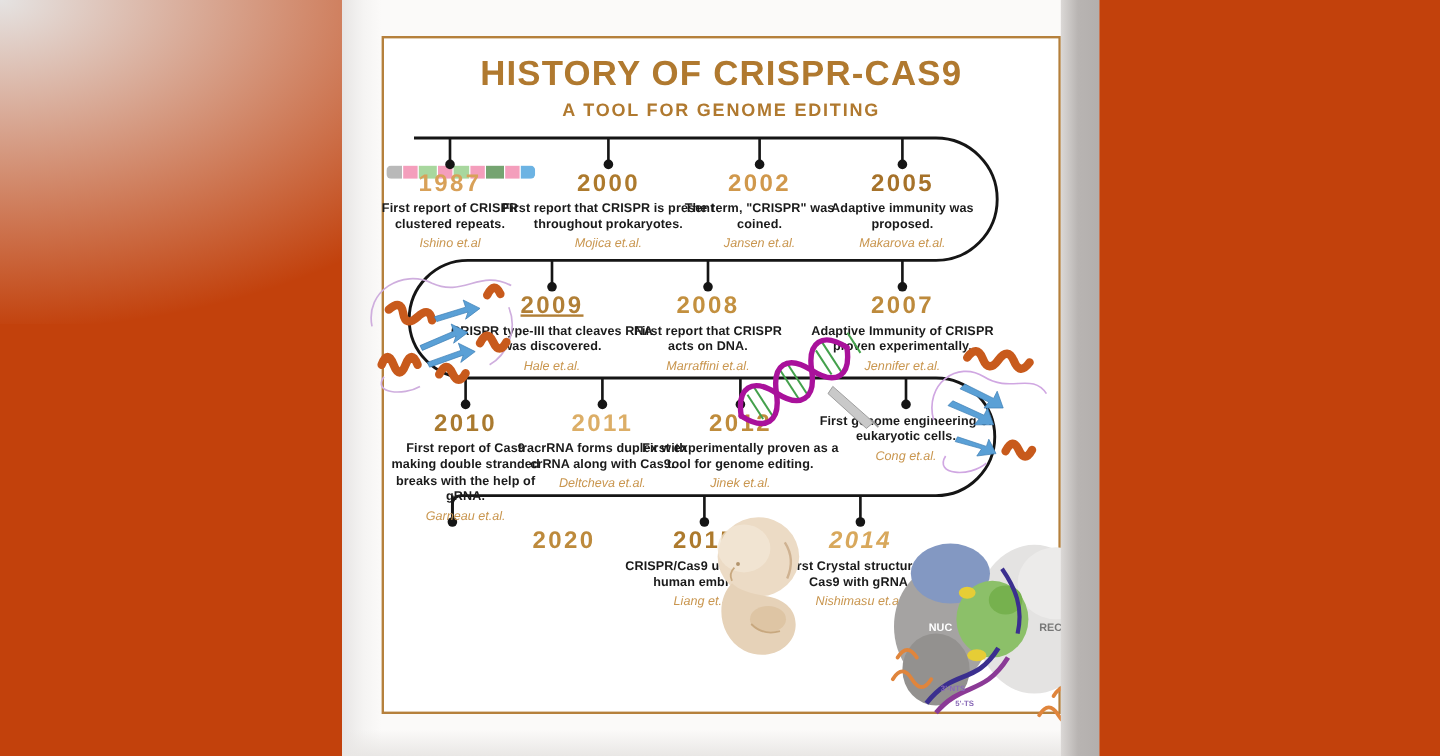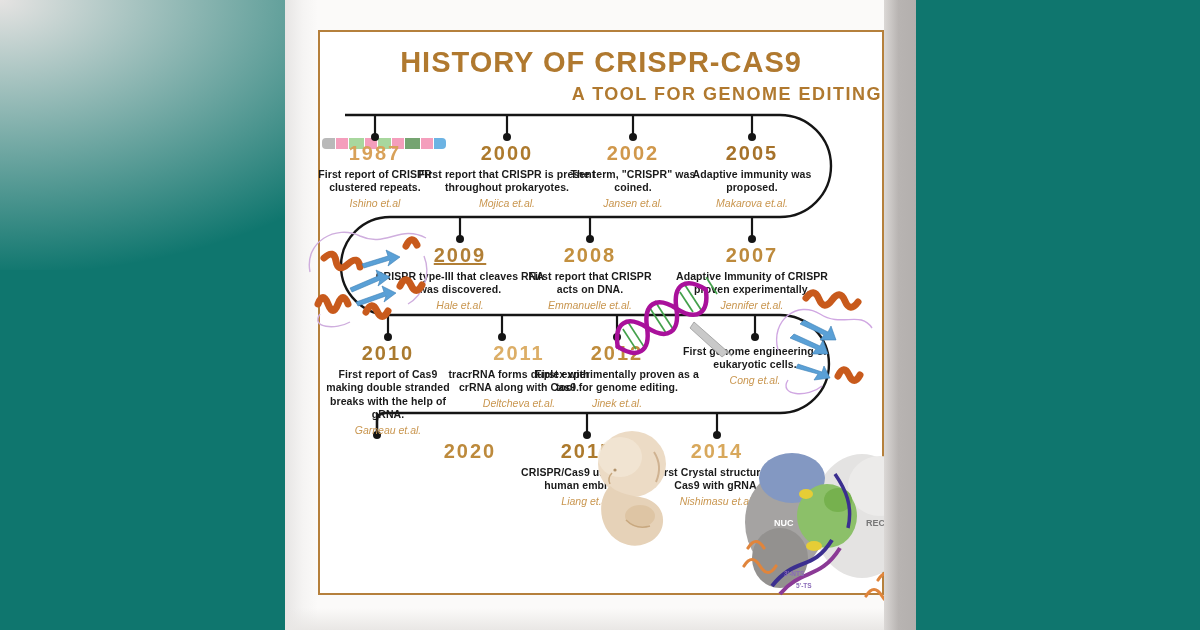--- a/index.html
+++ b/index.html
@@ -1,29 +1,29 @@
 <!DOCTYPE html>
 <html style="--accent: #b0792f; --frame: #b5803c; --ink: #1a1a1a; --author: #c9964f; --line: #151515;"><head>
 <meta charset="utf-8">
 <style>
   html,body{margin:0;padding:0;background:#ffffff;font-family:"Liberation Sans",sans-serif;}
-  .stage{position:relative;width:1200px;height:630px;overflow:hidden;background:#0f766e;}
+  .stage{position:relative;width:1200px;height:630px;overflow:hidden;background:#c2410c;}
   .wall-shade{position:absolute;left:0;top:0;width:460px;height:270px;
     background:radial-gradient(ellipse at top left,#e5e3e2 0%,rgba(255,255,255,0) 72%);pointer-events:none;}
   .poster{position:absolute;left:285px;top:0;width:631px;height:630px;background:#fbfaf9;}
   .poster::before{content:"";position:absolute;left:0;top:0;bottom:0;width:33px;
     background:linear-gradient(to right,#e7e5e4,#f5f4f3 55%,#fbfaf9);}
   .poster::after{content:"";position:absolute;right:0;top:0;bottom:0;width:32px;
     background:linear-gradient(to right,#dbd8d6 0%,#b8b4b2 45%,#b3afad 100%);}
   .poster .bottom-shade{position:absolute;left:0;right:32px;bottom:0;height:22px;
     background:linear-gradient(to bottom,rgba(255,255,255,0),#e9e7e5);}
   .frame{position:absolute;left:33px;top:30px;width:562px;height:561px;
     border:2px solid var(--frame,#b5803c);background:#ffffff;}
   .page-title{margin-top:14px;text-align:center;font-weight:bold;font-size:29px;letter-spacing:1px;color:var(--accent,#b0792f);}
-  .page-subtitle{margin-top:5px;text-align:right;font-weight:bold;font-size:18px;letter-spacing:1.5px;color:var(--accent,#b0792f);}
+  .page-subtitle{margin-top:5px;text-align:center;font-weight:bold;font-size:15px;letter-spacing:1.5px;color:var(--accent,#b0792f);}
   .timeline-svg{position:absolute;left:0;top:0;width:562px;height:561px;overflow:visible;}
   .timeline-svg path{fill:none;stroke:var(--line,#151515);stroke-width:2.4;}
   .timeline-svg line.drop{stroke:var(--line,#151515);stroke-width:2.2;}
   .timeline-svg circle.dot{fill:var(--line,#151515);}
   .event{position:absolute;text-align:center;color:var(--ink,#1a1a1a);}
   .event .year{font-size:20px;font-weight:bold;letter-spacing:2px;}
   .event .desc{font-size:10.5px;font-weight:bold;line-height:1.28;margin-top:3px;letter-spacing:.1px;}
   .event .author{font-size:10.5px;font-weight:normal;font-style:italic;color:var(--author,#c9964f);margin-top:2px;}
   .repeats-bar{position:absolute;left:2px;top:106px;width:124px;height:11px;display:flex;gap:1px;
     background:#ffffff;border-radius:4px;overflow:hidden;}
@@ -112,33 +112,33 @@
             <div class="author">Makarova et.al.</div>
           </div>
           <div class="event" style="left: 54px; top: 212px; width: 172px;">
             <div class="year" style="color: rgb(177, 127, 54); text-decoration: underline;">2009</div>
             <div class="desc">CRISPR type-III that cleaves RNA was discovered.</div>
             <div class="author">Hale et.al.</div>
           </div>
           <div class="event" style="left: 200px; top: 212px; width: 140px;">
             <div class="year" style="color: rgb(195, 144, 63);">2008</div>
             <div class="desc">First report that CRISPR acts on DNA.</div>
-            <div class="author">Emmanuelle et.al.</div>
+            <div class="author">Marraffini et.al.</div>
           </div>
           <div class="event" style="left: 339px; top: 212px; width: 186px;">
             <div class="year" style="color: rgb(189, 138, 60);">2007</div>
             <div class="desc">Adaptive Immunity of CRISPR proven experimentally.</div>
             <div class="author">Jennifer et.al.</div>
           </div>
           <div class="event" style="left: 2px; top: 310px; width: 132px;">
             <div class="year" style="color: rgb(170, 122, 47);">2010</div>
             <div class="desc">First report of Cas9 making double stranded breaks with the help of gRNA.</div>
             <div class="author">Garneau et.al.</div>
           </div>
-          <div class="event" style="left: 114px; top: 310px; width: 170px;">
+          <div class="event" style="left: 97px; top: 310px; width: 170px;">
             <div class="year" style="color: rgb(220, 174, 103);">2011</div>
             <div class="desc">tracrRNA forms duplex with crRNA along with Cas9.</div>
             <div class="author">Deltcheva et.al.</div>
           </div>
           <div class="event" style="left: 207px; top: 310px; width: 180px;">
             <div class="year" style="color: rgb(191, 140, 60);">2012</div>
             <div class="desc">First experimentally proven as a tool for genome editing.</div>
             <div class="author">Jinek et.al.</div>
           </div>
           <div class="event" style="left: 352.5px; top: 310px; width: 165px;">
@@ -147,21 +147,21 @@
           </div>
           <div class="event" style="left: 46px; top: 408px; width: 208px;">
             <div class="year" style="color: rgb(189, 138, 60);">2020</div>
           </div>
           <div class="event" style="left: 197px; top: 408px; width: 140px;">
             <div class="year" style="color: rgb(173, 122, 45);">2015</div>
             <div class="desc">CRISPR/Cas9 used to edit human embryos.</div>
             <div class="author">Liang et.al.</div>
           </div>
           <div class="event" style="left: 332px; top: 408px; width: 130px;">
-            <div class="year" style="color: rgb(216, 168, 92);">2014</div>
+            <div class="year" style="color: rgb(216, 168, 92); font-style: italic;">2014</div>
             <div class="desc">First Crystal structure of Cas9 with gRNA.</div>
             <div class="author">Nishimasu et.al.</div>
           </div>
         </div>
 
       <svg class="art" style="left:-16px;top:184px;width:132px;height:118px" viewBox="0 0 132 118">
         <path d="M6 56 C0 26 32 8 56 20 C82 32 96 8 122 22" fill="none" stroke="#cfaede" stroke-width="1.4"></path>
         <path d="M16 98 C6 112 32 114 46 106" fill="none" stroke="#cfaede" stroke-width="1.4"></path>
         <path d="M120 40 C128 60 118 80 104 88" fill="none" stroke="#cfaede" stroke-width="1.4"></path>
         <g stroke="#c85a1c" stroke-width="7" stroke-linecap="round" fill="none">

